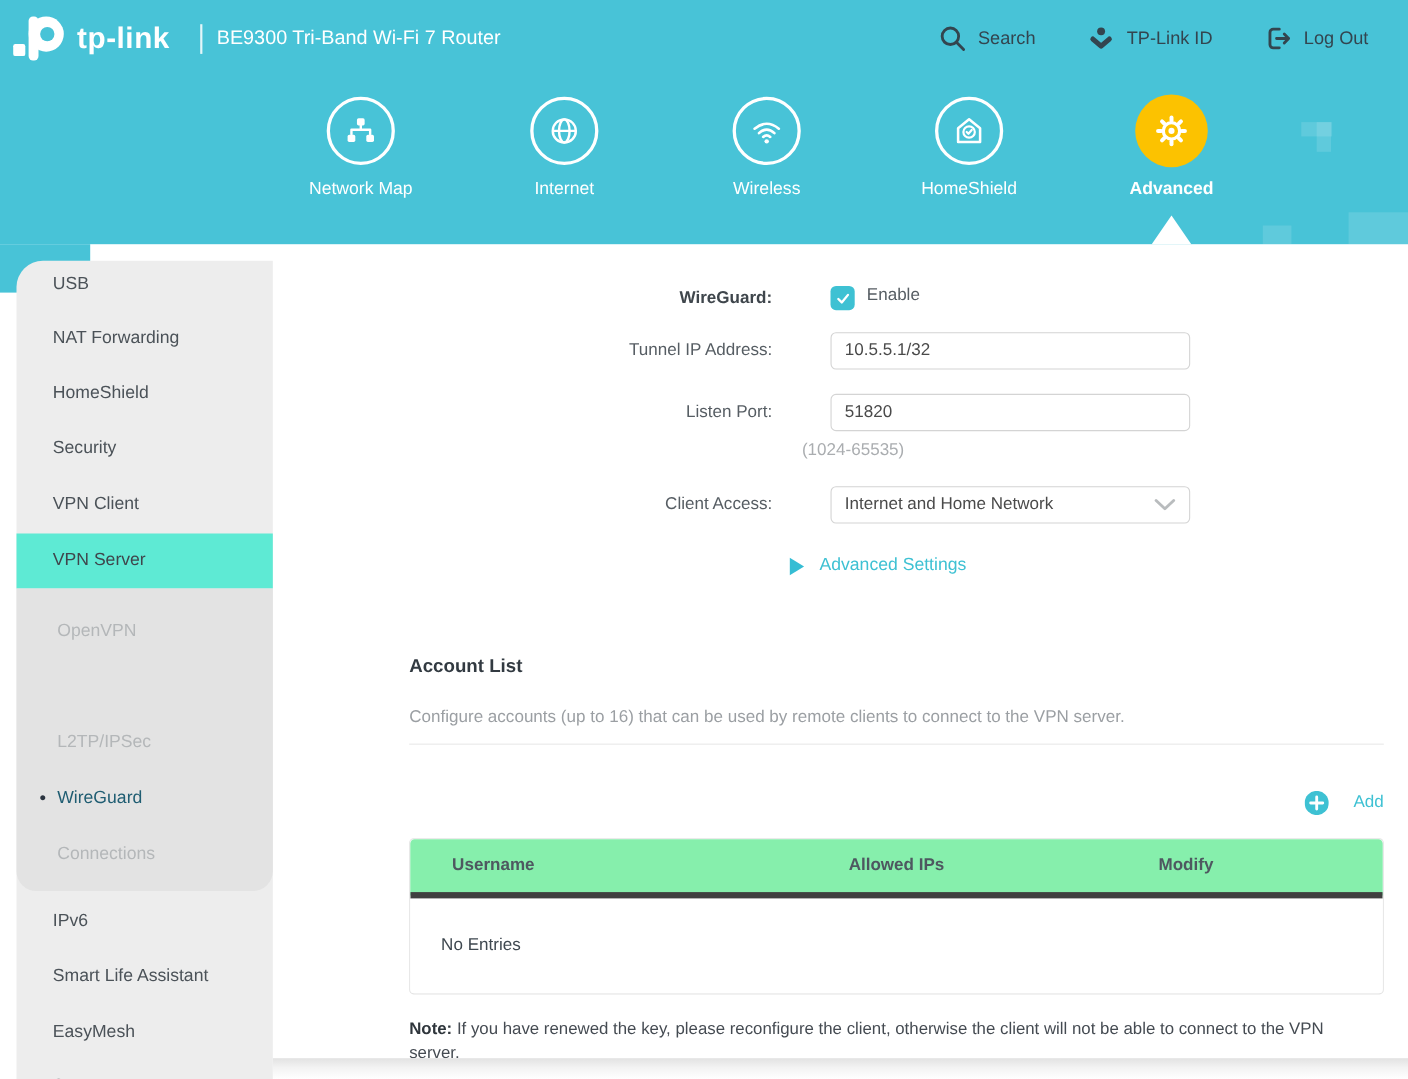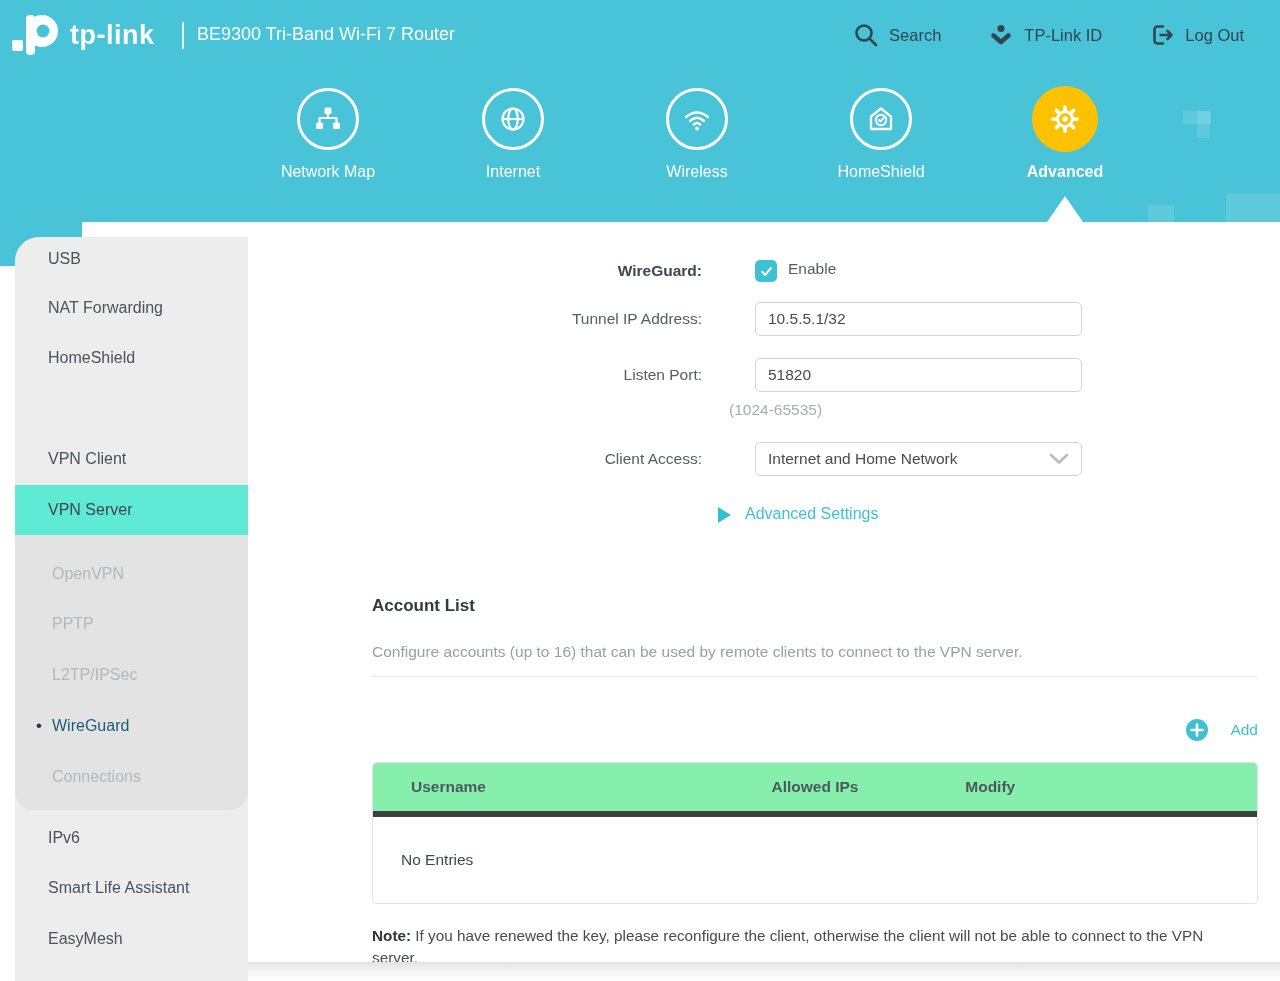--- a/index.html
+++ b/index.html
@@ -68,21 +68,21 @@
   .acct-divider { position:absolute; left:372px; top:676px; width:886px; height:1px; background:#e8e8e8; }
   .add-row { position:absolute; left:372px; top:719px; width:886px; display:flex; justify-content:flex-end;
     align-items:center; gap:22px; cursor:pointer; }
   .add-label { color:#3ec1d3; font-size:15.5px; }
   .acct-table { position:absolute; left:372px; top:762px; width:886px; border:1px solid #e3e3e3; border-radius:4px; }
   .thead { display:flex; align-items:center; height:54px; background:#86efac; border-bottom:6px solid #404040;
     border-radius:4px 4px 0 0; }
   .th { font-size:15.5px; font-weight:bold; color:#4e5860; }
   .th.c1 { flex:0 0 33%; padding-left:38px; }
   .th.c2 { flex:0 0 34%; text-align:center; }
-  .th.c3 { flex:0 0 33%; text-align:left; padding-right:66px; }
+  .th.c3 { flex:0 0 33%; text-align:center; padding-right:66px; }
   .tbody { height:86px; background:#fff; display:flex; align-items:center; border-radius:0 0 4px 4px; }
   .empty-text { padding-left:28px; font-size:15.5px; color:#3f4850; }
   .note { position:absolute; left:372px; top:925px; width:868px; font-size:15.3px; color:#454b52; line-height:1.45; }
   .note b { color:#2f363c; }
 
   .bottom-band { position:absolute; left:248px; right:0; top:962px; height:19px;
     background:linear-gradient(to bottom, #e2e2e2 0%, #f3f3f3 45%, #ffffff 100%); }
 </style>
 </head>
 <body>
@@ -206,33 +206,33 @@
   <aside class="sidebar">
     <div class="side-item" style="top:2px;height:40px;">
       <span>USB</span>
     </div>
     <div class="side-item" style="top:46px;">
       <span>NAT Forwarding</span>
     </div>
     <div class="side-item" style="top:96px;">
       <span>HomeShield</span>
     </div>
+    <div class="side-item" style="top:146px;">
+      <span>Security</span>
+    </div>
     <div class="side-item" style="top:197px;">
       <span>VPN Client</span>
     </div>
     <div class="side-item active-main" style="top:248px;">
       <span>VPN Server</span>
     </div>
 
     <div class="side-sub-block">
       <div class="sub-item" style="top:14px;">
         <span>OpenVPN</span>
-      </div>
-      <div class="sub-item" style="top:64px;">
-        <span>PPTP</span>
       </div>
       <div class="sub-item" style="top:115px;">
         <span>L2TP/IPSec</span>
       </div>
       <div class="sub-item active" style="top:166px;">
         <span class="sub-bullet">•</span>
         <span>WireGuard</span>
       </div>
       <div class="sub-item" style="top:217px;">
         <span>Connections</span>

